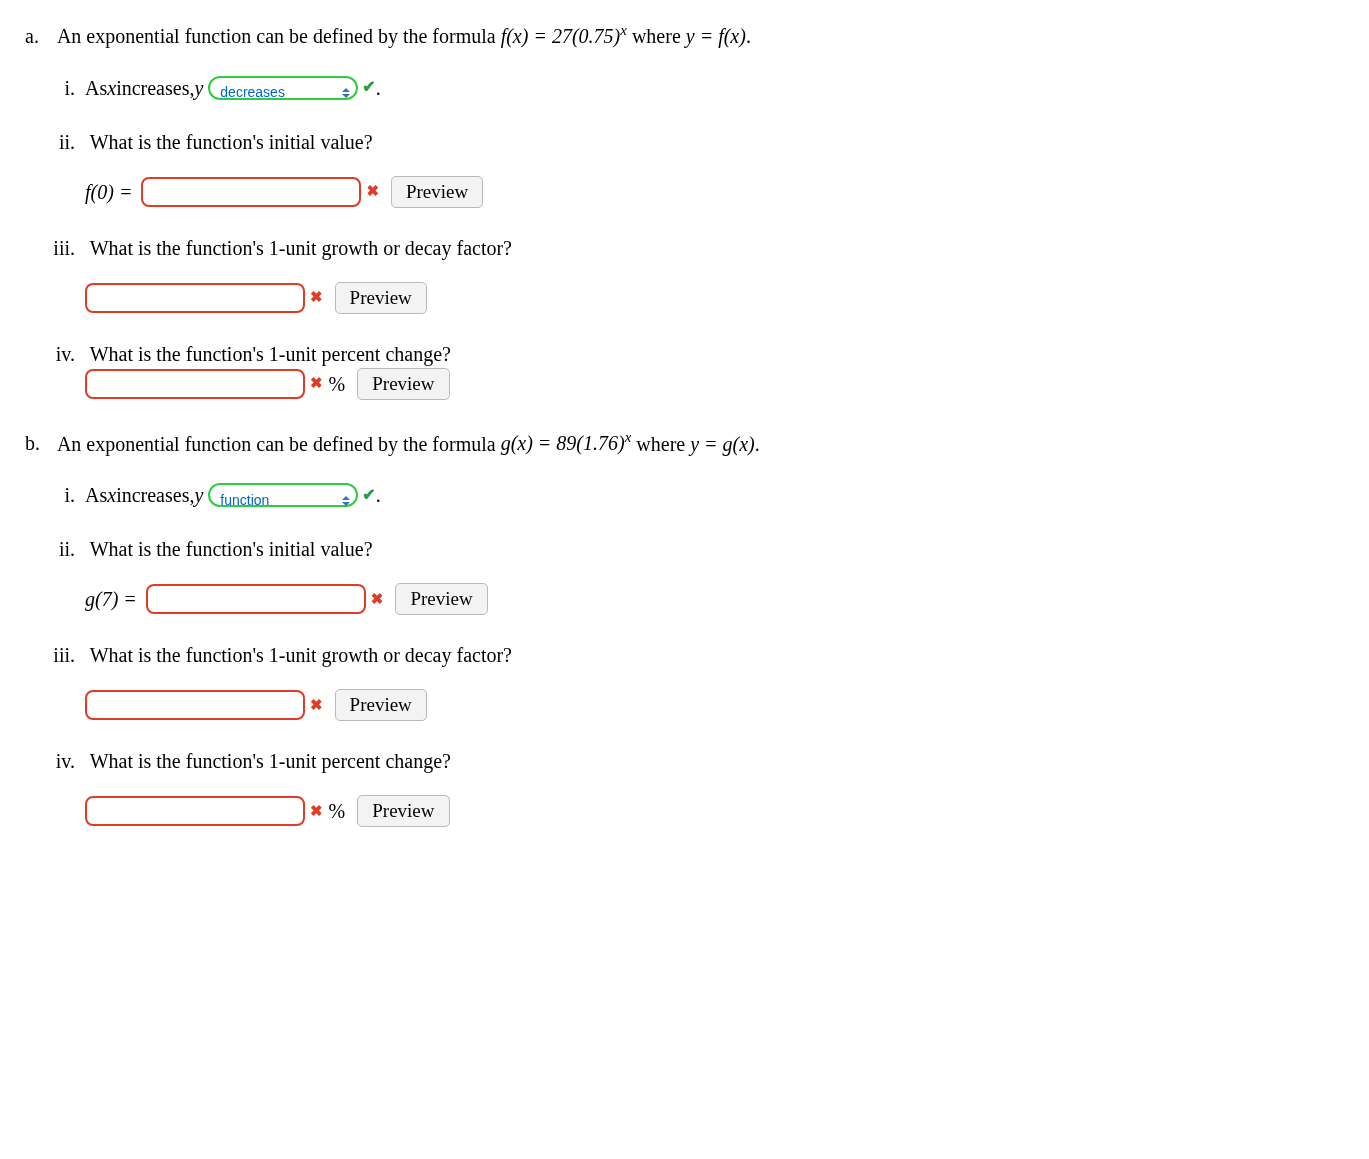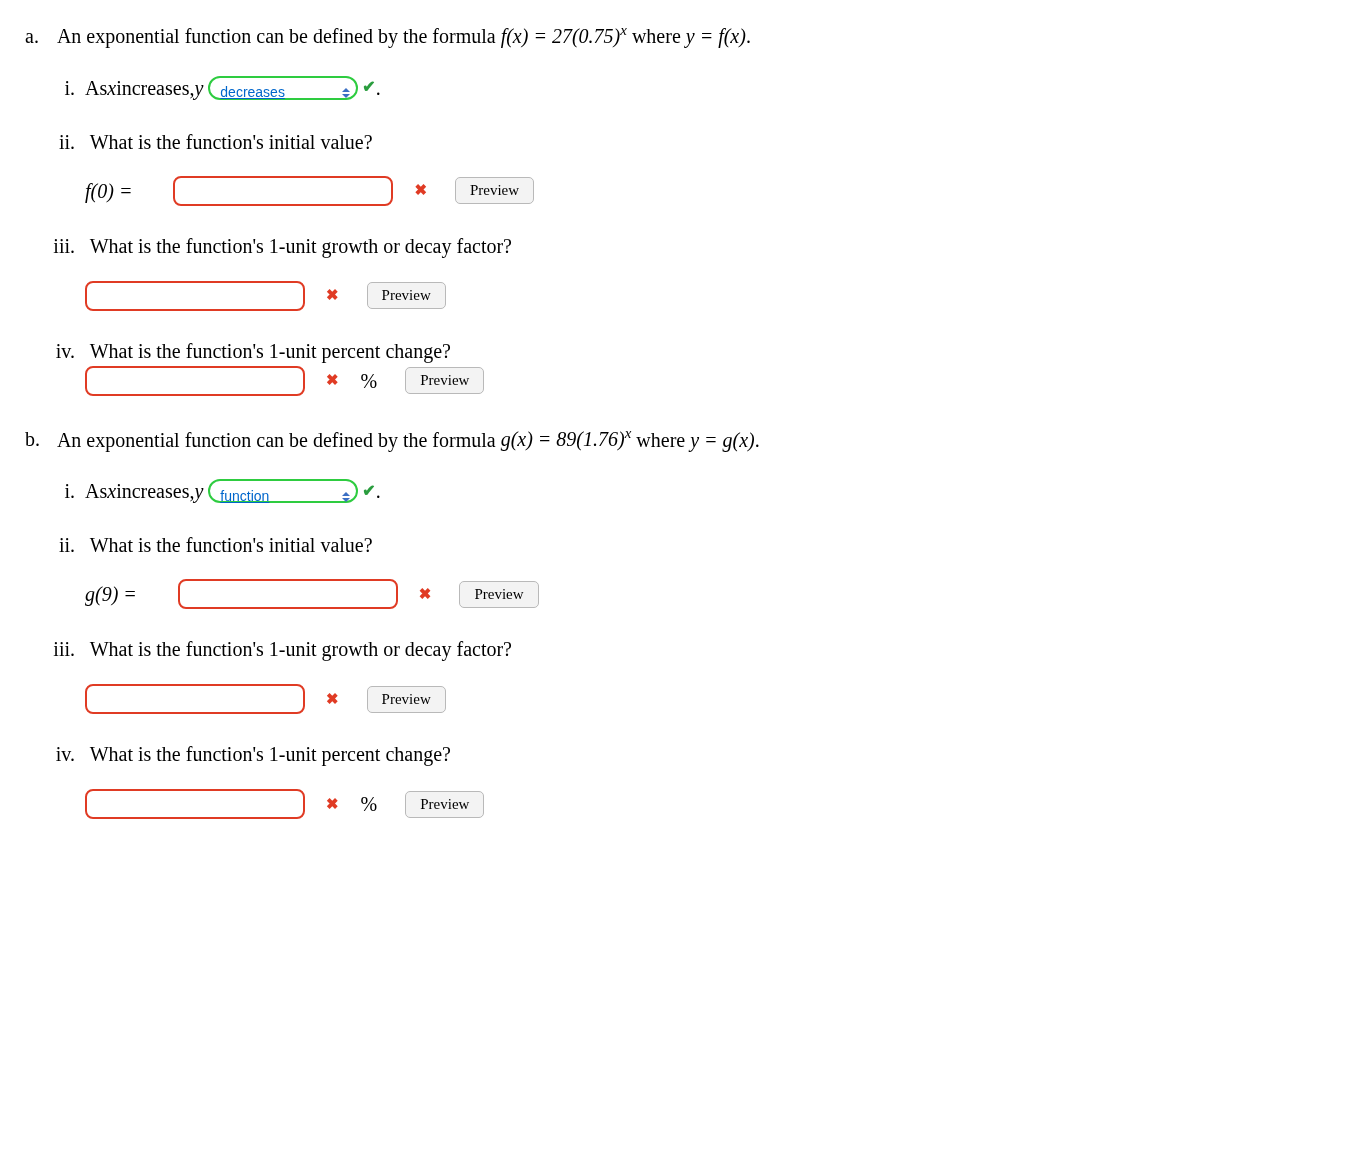--- a/index.html
+++ b/index.html
@@ -62,21 +62,20 @@
     height: 24px;
     padding: 12px 6px 1px 10px;
     font-family: Arial, sans-serif;
     font-size: 14px;
     color: #0066cc;
     background: #fff;
     vertical-align: middle;
     min-width: 150px;
     justify-content: space-between;
     box-sizing: border-box;
-    text-decoration: underline;
   }
   .select-caret {
     display: inline-flex;
     flex-direction: column;
     align-items: center;
     margin-left: 8px;
     line-height: 0;
   }
   .caret-up {
     width: 0; height: 0;
@@ -111,42 +110,42 @@
   }
   .mark-wrong {
     color: #e03b24;
     font-weight: bold;
     margin-left: 3px;
     vertical-align: middle;
     font-size: 15px;
   }
   .preview-btn {
     font-family: Georgia, 'Times New Roman', serif;
-    font-size: 15px;
+    font-size: 19px;
     padding: 4px 14px;
     border: 1px solid #b9b9b9;
     border-radius: 5px;
     background: #f3f3f3;
     margin-left: 10px;
     vertical-align: middle;
     cursor: pointer;
   }
   .pct {
     margin-left: 4px;
     vertical-align: middle;
   }
   .line {
     display: flex;
     align-items: center;
     flex-wrap: wrap;
   }
   .inline-row {
     display: inline-flex;
     align-items: center;
-    gap: 18px;
+    gap: 2px;
   }
   sup { font-size: 0.75em; }
 </style>
 </head>
 <body>
 
 <ol class="outer-list">
 
   <li class="outer-item">
     <span class="outer-marker">a.</span>
@@ -243,21 +242,21 @@
           <span class="mark-correct">✔</span>
           <span>.</span>
         </div>
       </li>
 
       <li class="inner-item">
         <span class="inner-marker">ii.</span>
         <span>What is the function's initial value?</span>
         <div class="answer-block indent0">
           <span class="inline-row">
-            <span class="math-italic">g(9) =</span>
+            <span class="math-italic">g(7) =</span>
             &nbsp;
             <input class="input-wrong" type="text" style="">
             <span class="mark-wrong">✖</span>
             <button class="preview-btn">Preview</button>
           </span>
         </div>
       </li>
 
       <li class="inner-item">
         <span class="inner-marker">iii.</span>

